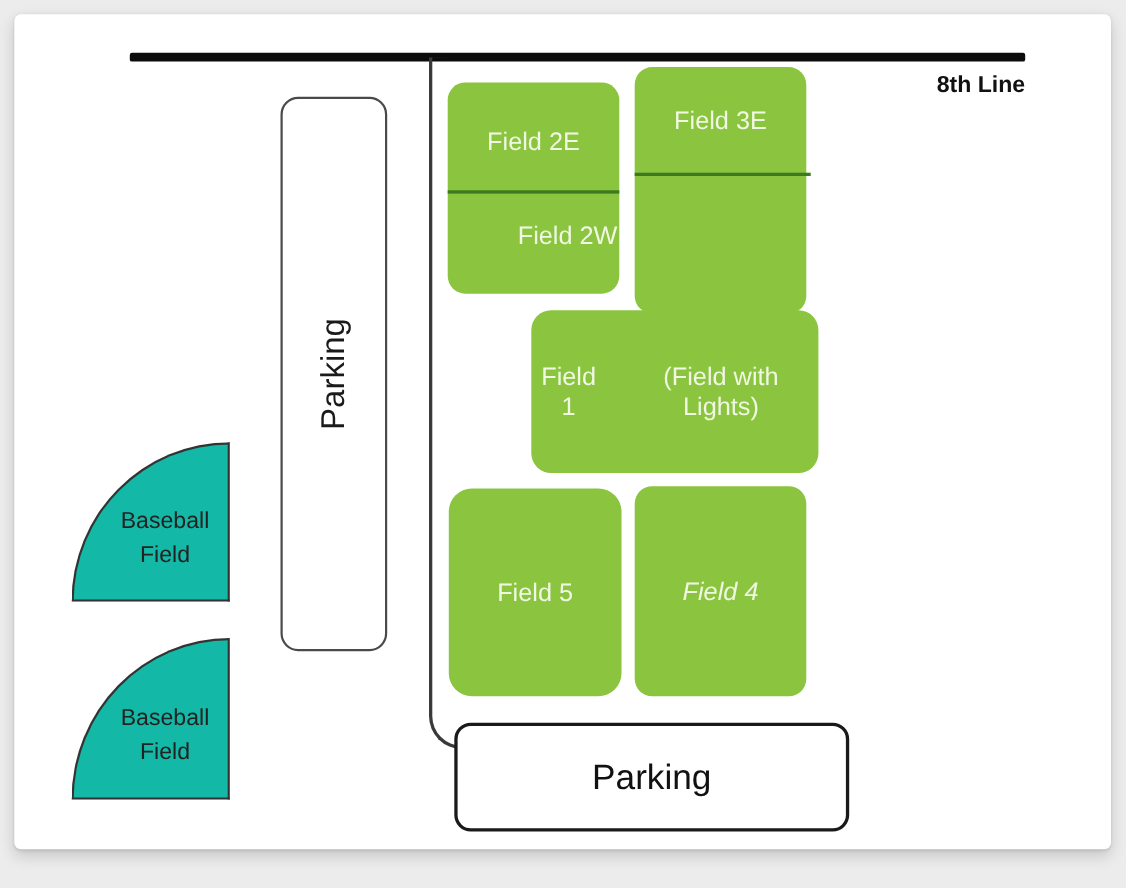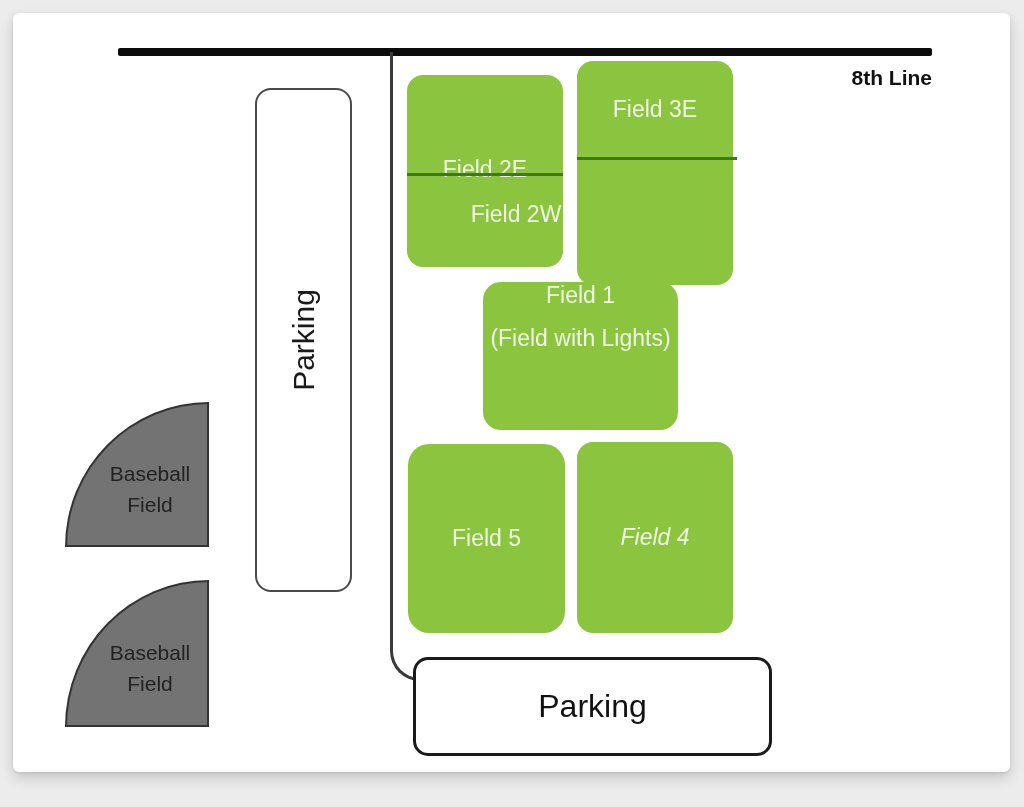--- a/index.html
+++ b/index.html
@@ -94,54 +94,54 @@
     align-items: center;
     justify-content: center;
   }
   .field .divider {
     position: absolute;
     left: 0;
     height: 3px;
     background: #3b7a1f;
   }
   .field-2 { left: 407px; top: 75px; width: 156px; height: 192px; }
-  .field-2 .half.top { top: 0; height: 79px; margin-top: 41px; }
+  .field-2 .half.top { top: 0; height: 79px; }
   .field-2 .half.bottom { top: 101px; height: 91px; padding-left: 31px; }
   .field-2 .divider { top: 98px; width: 100%; }
   .field-2 .half.top span { position: relative; top: 14px; }
   .field-2 .half.bottom span { position: relative; top: -7px; }
 
   .field-3 { left: 577px; top: 61px; width: 156px; height: 224px; }
   .field-3 .half.top { top: 0; height: 96px; }
   .field-3 .half.bottom { top: 99px; height: 93px; }
   .field-3 .divider { top: 96px; width: calc(100% + 4px); }
   .field-3 .half.bottom span { position: relative; top: -4px; }
 
   .field-1 {
     left: 483px; top: 282px;
-    width: 195px; height: 148px;
+    width: 261px; height: 148px;
     border-radius: 18px;
     display: flex;
-    flex-direction: column;
-    align-items: center;
-    justify-content: flex-start;
+    flex-direction: row;
+    align-items: center;
+    justify-content: flex-end;
     gap: 16px;
     text-align: center;
   }
   .field-5 { left: 408px; top: 444px; width: 157px; height: 189px;
              display: flex; align-items: center; justify-content: center; border-radius: 21px; }
   .field-4 { left: 577px; top: 442px; width: 156px; height: 191px;
              display: flex; align-items: center; justify-content: center; font-style: italic; }
 
   
   .baseball {
     position: absolute;
     left: 65px;
     width: 144px;
-    background: #737373;
+    background: #14b8a6;
     border: 2px solid #333;
     border-top-left-radius: 100% 100%;
     box-sizing: border-box;
   }
   .baseball.first  { top: 402px; height: 145px; }
   .baseball.second { top: 580px; height: 147px; }
   .baseball .bb-label {
     position: absolute;
     inset: 0;
     display: flex;

